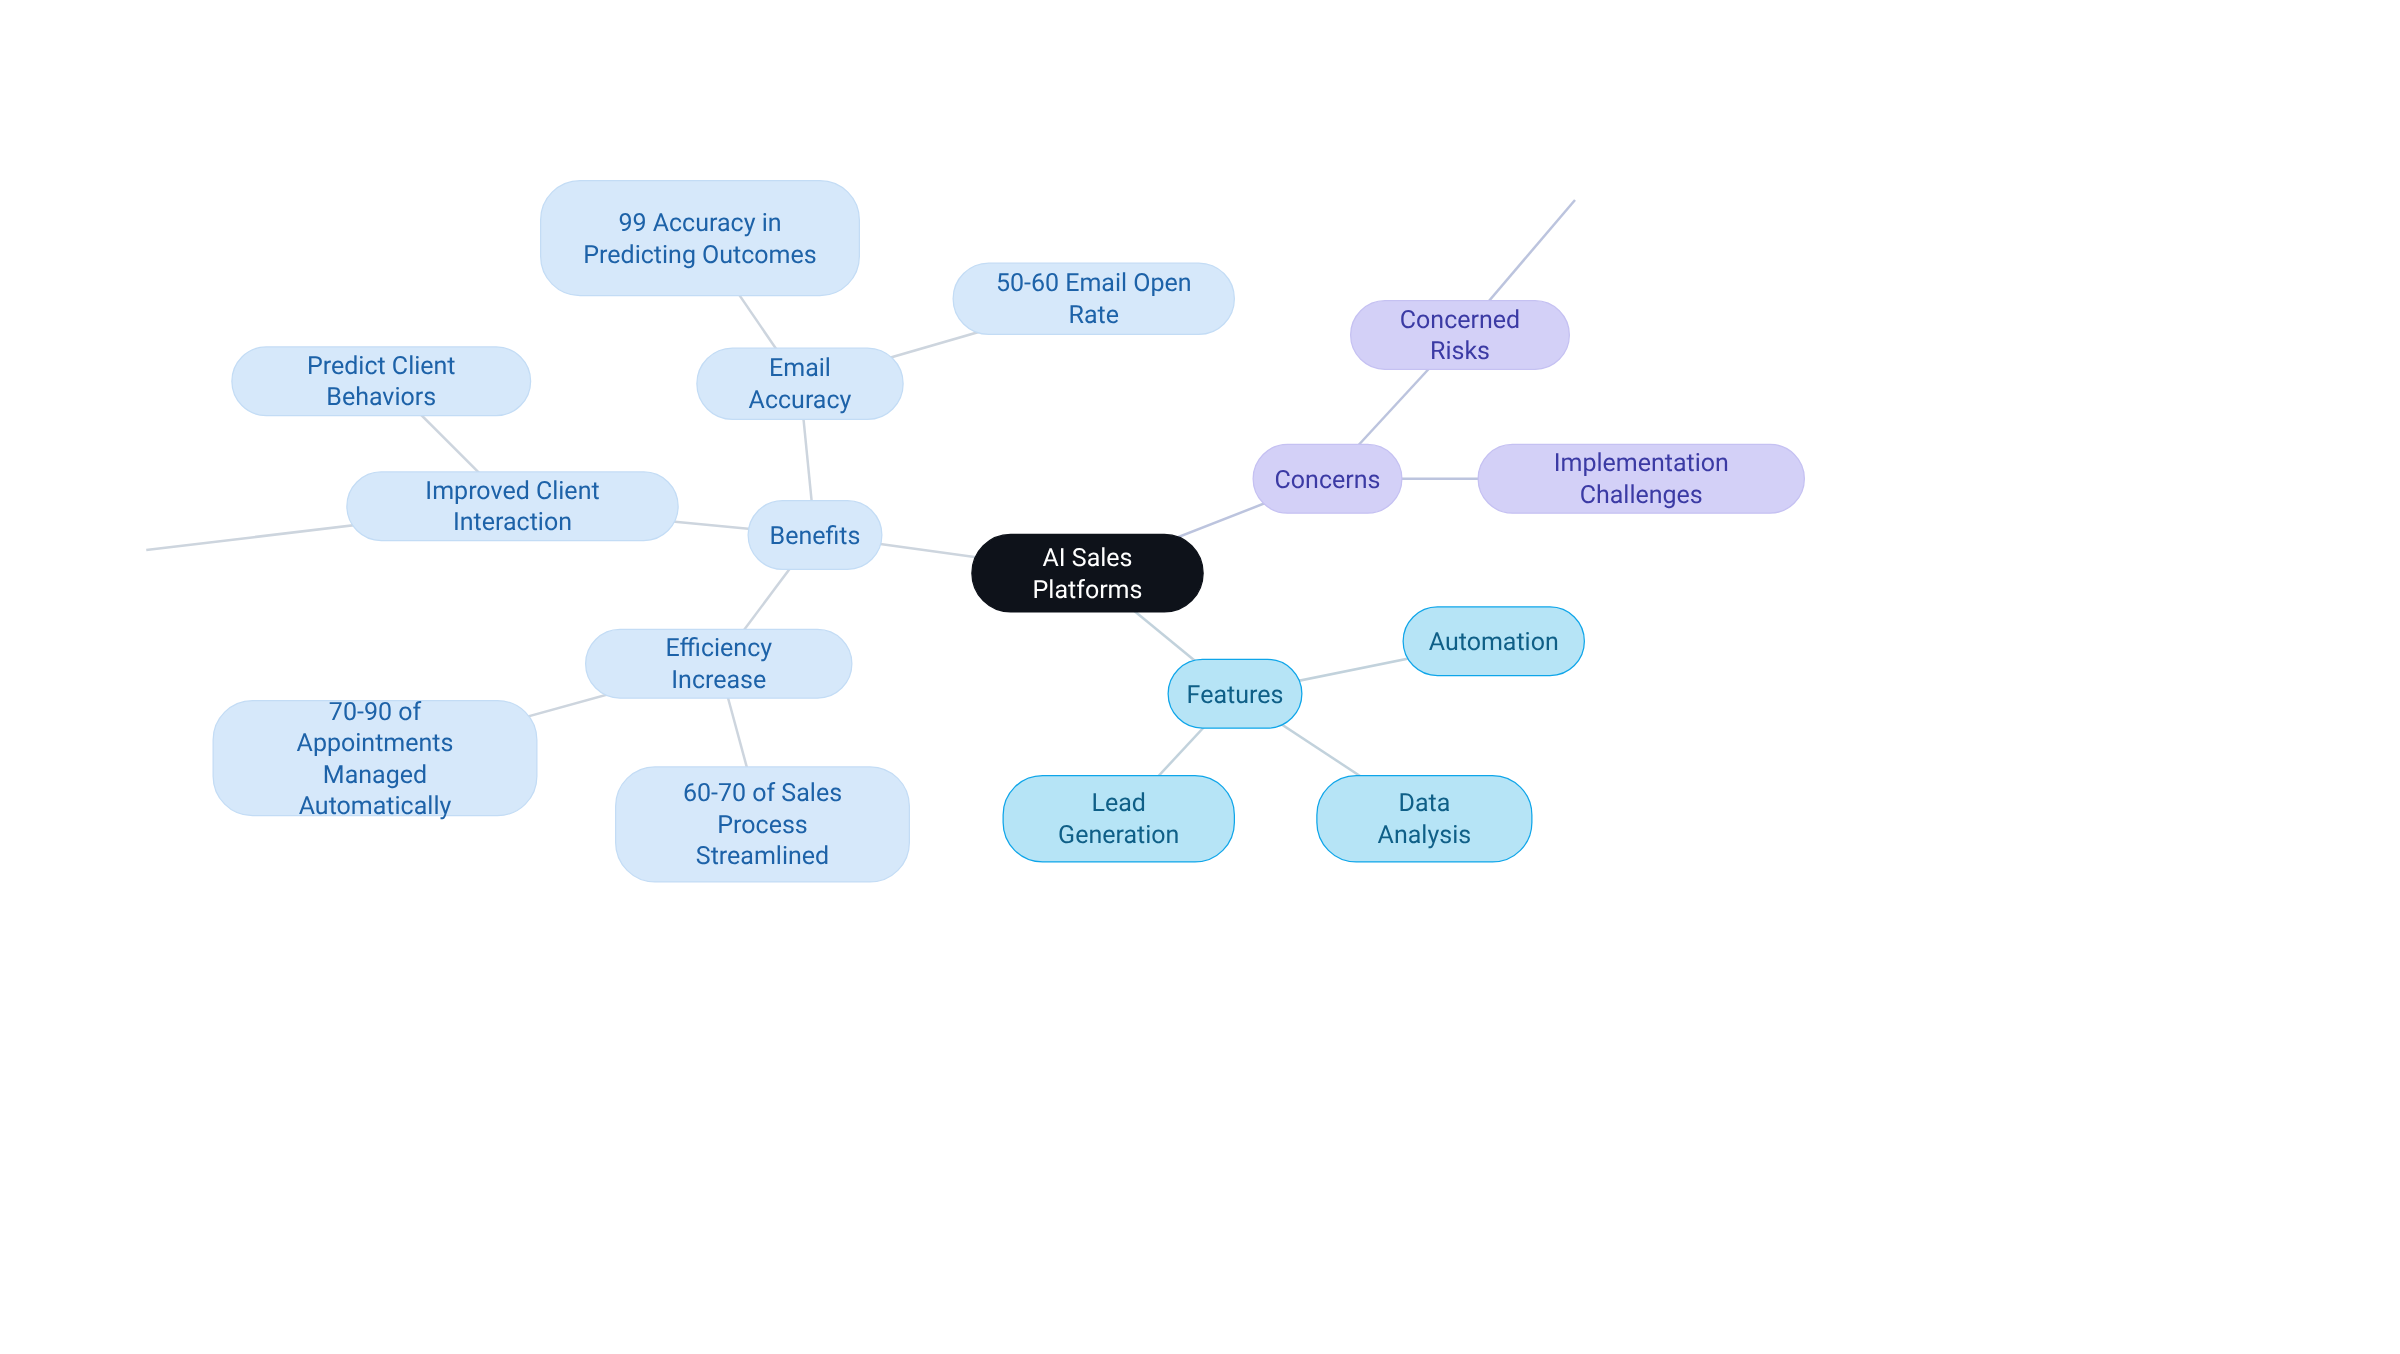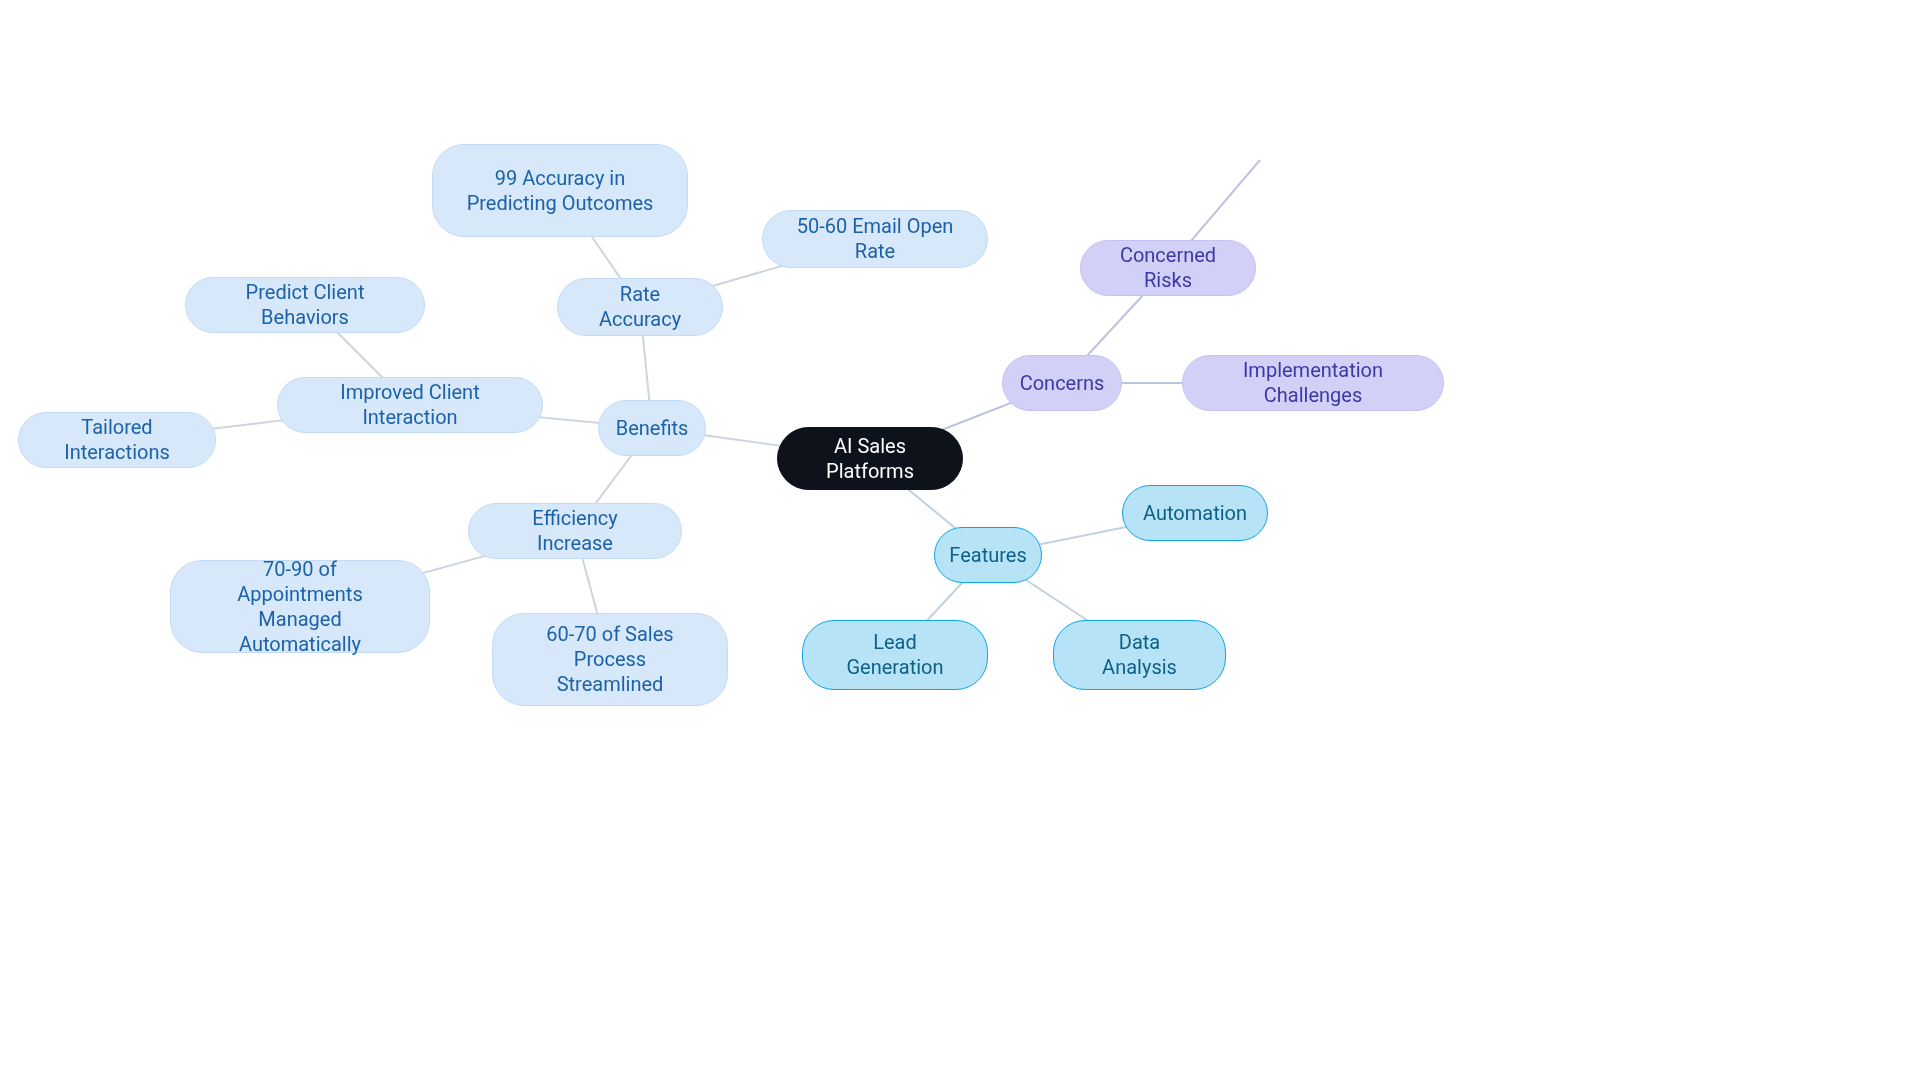--- a/index.html
+++ b/index.html
@@ -98,31 +98,30 @@
 
     <line x1="988" y1="555" x2="895" y2="655" stroke="#c2d2dc" stroke-width="2"></line>
 
     <line x1="988" y1="555" x2="1140" y2="655" stroke="#c2d2dc" stroke-width="2"></line>
   </svg>
 
   <div class="node root" style="left:777px; top:427px; width:186px; height:63px;">AI Sales Platforms</div>
 
   <div class="node benefit" style="left:598px; top:400px; width:108px; height:56px;">Benefits</div>
 
-  <div class="node benefit" style="left:557px; top:278px; width:166px; height:58px;">Rate Accuracy</div>
+  <div class="node benefit" style="left:557px; top:278px; width:166px; height:58px;">Email Accuracy</div>
 
   <div class="node benefit" style="left:432px; top:144px; width:256px; height:93px;">99 Accuracy in Predicting Outcomes</div>
 
   <div class="node benefit" style="left:762px; top:210px; width:226px; height:58px;">50-60 Email Open Rate</div>
 
   <div class="node benefit" style="left:277px; top:377px; width:266px; height:56px;">Improved Client Interaction</div>
 
   <div class="node benefit" style="left:185px; top:277px; width:240px; height:56px;">Predict Client Behaviors</div>
 
-  <div class="node benefit" style="left:18px; top:412px; width:198px; height:56px;">Tailored Interactions</div>
 
   <div class="node benefit" style="left:468px; top:503px; width:214px; height:56px;">Efficiency Increase</div>
 
   <div class="node benefit" style="left:170px; top:560px; width:260px; height:93px;">70-90 of Appointments Managed Automatically</div>
 
   <div class="node benefit" style="left:492px; top:613px; width:236px; height:93px;">60-70 of Sales Process Streamlined</div>
 
   <div class="node concern" style="left:1002px; top:355px; width:120px; height:56px;">Concerns</div>
 
   <div class="node concern" style="left:1080px; top:240px; width:176px; height:56px;">Concerned Risks</div>

